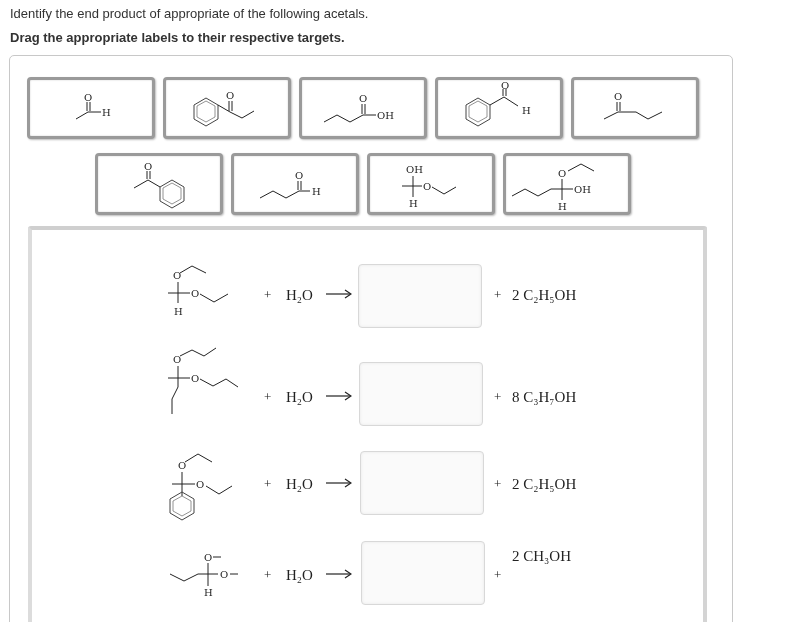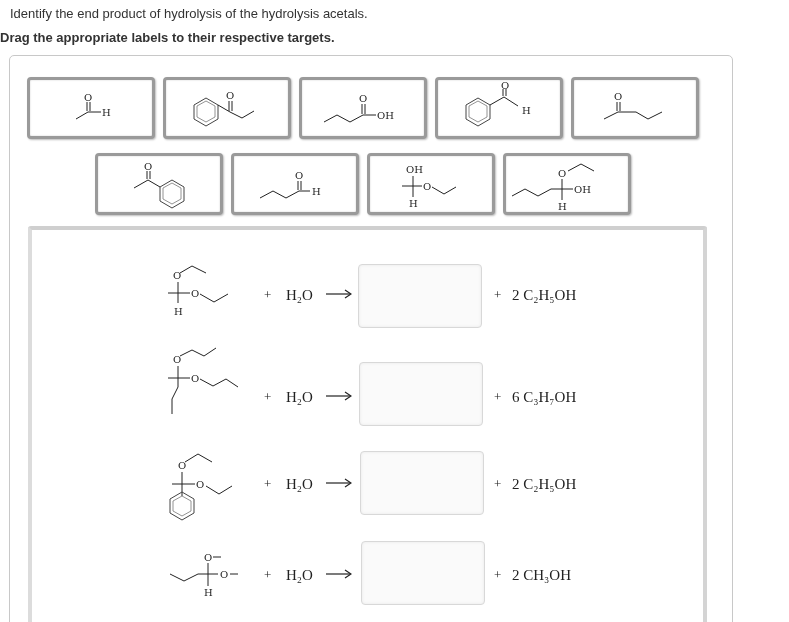--- a/index.html
+++ b/index.html
@@ -1,32 +1,32 @@
 <!DOCTYPE html>
 <html><head>
 <meta charset="utf-8">
 <style>
   html, body { margin: 0; padding: 0; background: #ffffff; }
   body { width: 789px; height: 622px; position: relative; overflow: hidden; font-family: "Liberation Sans", sans-serif; color: #333333; }
   .instr { position: absolute; left: 10px; top: 6px; font-size: 13px; color: #333; }
-  .instr2 { position: absolute; left: 0; top: 30px; font-size: 13px; font-weight: bold; color: #333; }
+  .instr2 { position: absolute; left: 10px; top: 30px; font-size: 13px; font-weight: bold; color: #333; }
   .outer { position: absolute; left: 9px; top: 55px; width: 722px; height: 600px; border: 1px solid #c8c8c8; border-radius: 5px; background: #fff; }
   .label { position: absolute; height: 62px; background: #fff; border: 3px solid #9a9a9a; border-radius: 4px; box-shadow: inset 0 0 2px #cfcfcf, 1px 1px 2px #bcbcbc; box-sizing: border-box; cursor: move; }
   .label svg { position: absolute; left: 0; top: 0; }
   .dropzone-panel { position: absolute; left: 28px; top: 226px; width: 679px; height: 420px; border-top: 4px solid #cfcfcf; border-left: 4px solid #dcdcdc; border-right: 4px solid #d4d4d4; border-radius: 3px; background: #fff; box-sizing: border-box; }
   .target { position: absolute; width: 124px; height: 64px; border: 1px solid #d8d8d8; border-radius: 4px; background: #fafafa; box-shadow: inset 0 0 3px #e6e6e6; box-sizing: border-box; }
   .chem { font-family: "DejaVu Serif", serif; fill: #222; }
   .eqtext { position: absolute; font-family: "Liberation Serif", serif; font-size: 15px; color: #222; white-space: nowrap; }
   .plus { position: absolute; font-family: "Liberation Serif", serif; font-size: 13px; color: #222; }
   .arrow { position: absolute; width: 26px; height: 10px; }
 </style>
 </head>
 <body>
 
-<div class="instr">Identify the end product of hydrolysis of the hydrolysis acetals.</div>
+<div class="instr">Identify the end product of appropriate of the following acetals.</div>
 <div class="instr2">Drag the appropriate labels to their respective targets.</div>
 
 <div class="outer"></div>
 
 <div class="label" style="left:27px;top:77px;width:128px;">
   <svg width="122" height="56">
     <line x1="46" y1="39" x2="58" y2="32" stroke="#222" stroke-width="1"></line>
     <line x1="57" y1="31" x2="57" y2="22" stroke="#222" stroke-width="1"></line>
     <line x1="60" y1="31" x2="60" y2="22" stroke="#222" stroke-width="1"></line>
     <line x1="58" y1="32" x2="71" y2="32" stroke="#222" stroke-width="1"></line>
@@ -176,21 +176,21 @@
   <line x1="12" y1="57" x2="12" y2="72" stroke="#222" stroke-width="1"></line>
 </svg>
 <span class="plus" style="left:264px;top:389px;">+</span>
 <span class="eqtext" style="left:286px;top:389px;">H₂O</span>
 <svg class="arrow" style="left:326px;top:391px;">
     <line x1="0" y1="5" x2="24" y2="5" stroke="#222" stroke-width="1.2"></line>
     <polyline points="19,1 25,5 19,9" fill="none" stroke="#222" stroke-width="1.2"></polyline>
   </svg>
 <div class="target" style="left:359px;top:362px;"></div>
 <span class="plus" style="left:494px;top:389px;">+</span>
-<span class="eqtext" style="left:512px;top:389px;">6 C₃H₇OH</span>
+<span class="eqtext" style="left:512px;top:389px;">8 C₃H₇OH</span>
 
 <svg style="position:absolute;left:160px;top:446px;" width="100" height="80">
   <text class="chem" x="18" y="23" font-size="10">O</text>
   <line x1="25" y1="16" x2="38" y2="8" stroke="#222" stroke-width="1"></line>
   <line x1="38" y1="8" x2="52" y2="16" stroke="#222" stroke-width="1"></line>
   <line x1="22" y1="26" x2="22" y2="50" stroke="#222" stroke-width="1"></line>
   <line x1="12" y1="38" x2="35" y2="38" stroke="#222" stroke-width="1"></line>
   <text class="chem" x="36" y="42" font-size="10">O</text>
   <line x1="46" y1="40" x2="59" y2="48" stroke="#222" stroke-width="1"></line>
   <line x1="59" y1="48" x2="72" y2="40" stroke="#222" stroke-width="1"></line>
@@ -219,13 +219,13 @@
   <text class="chem" x="44" y="51" font-size="10">H</text>
 </svg>
 <span class="plus" style="left:264px;top:567px;">+</span>
 <span class="eqtext" style="left:286px;top:567px;">H₂O</span>
 <svg class="arrow" style="left:326px;top:569px;">
     <line x1="0" y1="5" x2="24" y2="5" stroke="#222" stroke-width="1.2"></line>
     <polyline points="19,1 25,5 19,9" fill="none" stroke="#222" stroke-width="1.2"></polyline>
   </svg>
 <div class="target" style="left:361px;top:541px;"></div>
 <span class="plus" style="left:494px;top:567px;">+</span>
-<span class="eqtext" style="left:512px;top:567px;">2 CH₃OH</span>
+<span class="eqtext" style="left:512px;top:548px;">2 CH₃OH</span>
 
 </body></html>

